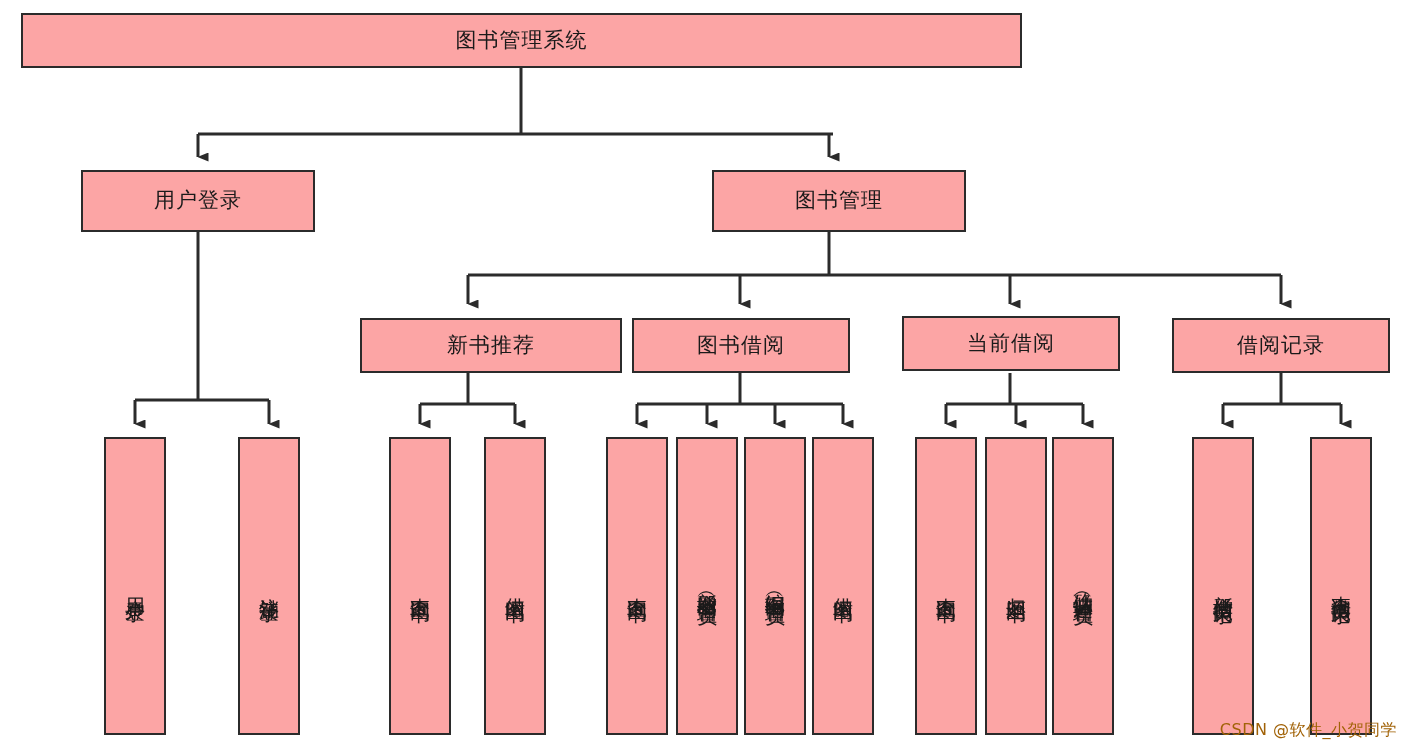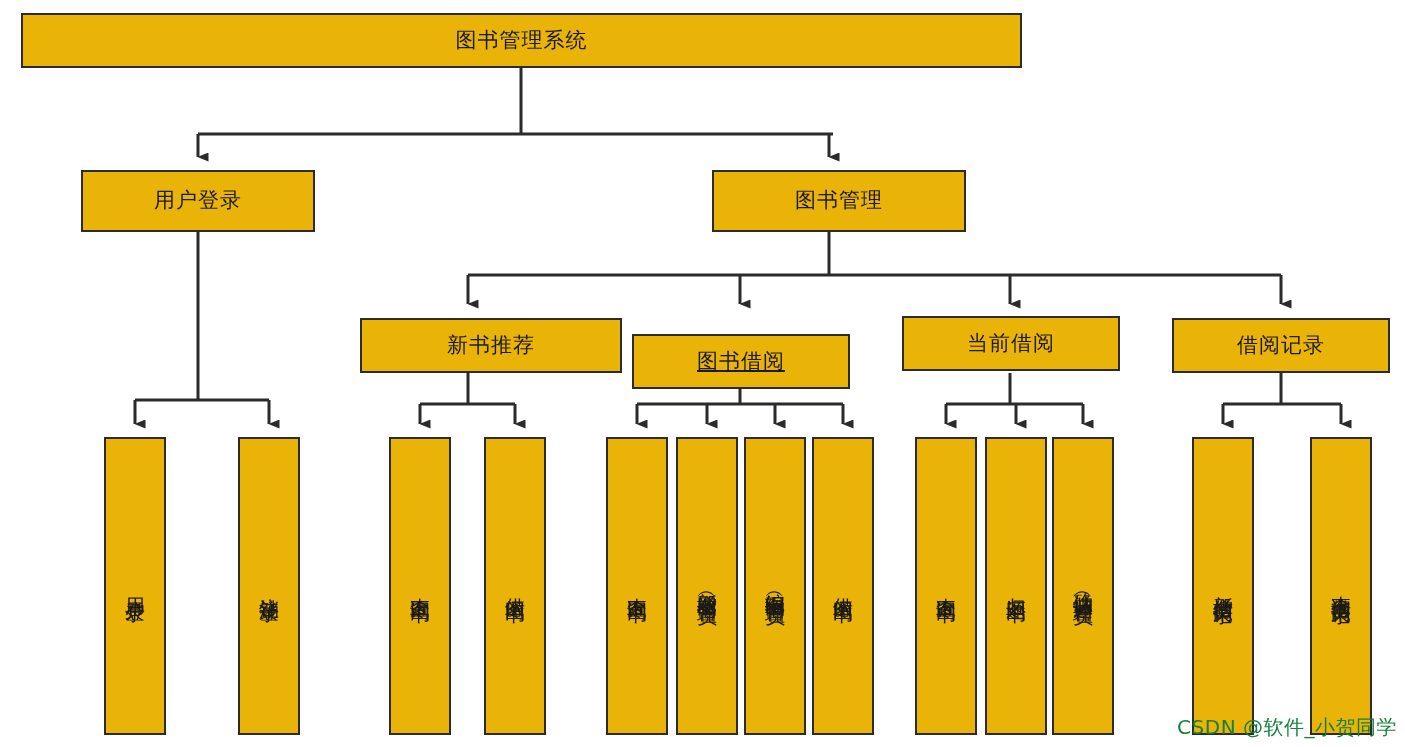--- a/index.html
+++ b/index.html
@@ -22,21 +22,21 @@
     left: 0;
     top: 0;
     width: 1405px;
     height: 747px;
     pointer-events: none;
   }
   .node {
     position: absolute;
     box-sizing: border-box;
     border: 2px solid #2b2b2b;
-    background: #eab308;
+    background: #fca5a5;
     display: flex;
     align-items: center;
     justify-content: center;
     color: #1a1a1a;
   }
   .node.h {
     font-size: 21px;
     line-height: 1.2;
     letter-spacing: 1px;
   }
@@ -52,22 +52,22 @@
     writing-mode: vertical-rl;
     text-orientation: upright;
     display: block;
     white-space: nowrap;
     letter-spacing: 2px;
   }
   .watermark {
     position: absolute;
     right: 8px;
     bottom: 6px;
-    font-size: 20px;
-    color: #15803d;
+    font-size: 16px;
+    color: #a16207;
     letter-spacing: 0.5px;
     white-space: nowrap;
   }
 </style>
 </head>
 <body>
 
 <div id="canvas">
 
   <svg class="edges" viewBox="0 0 1405 747" xmlns="http://www.w3.org/2000/svg">
@@ -127,21 +127,21 @@
   <div class="node h" style="left:81px; top:170px; width:234px; height:62px;">
     <span>用户登录</span>
   </div>
   <div class="node h" style="left:712px; top:170px; width:254px; height:62px;">
     <span>图书管理</span>
   </div>
 
   <div class="node h" style="left:360px; top:318px; width:262px; height:55px;">
     <span>新书推荐</span>
   </div>
-  <div class="node h" style="left:632px; top:334px; width:218px; height:55px;text-decoration:underline;">
+  <div class="node h" style="left:632px; top:318px; width:218px; height:55px;">
     <span>图书借阅</span>
   </div>
   <div class="node h" style="left:902px; top:316px; width:218px; height:55px;">
     <span>当前借阅</span>
   </div>
   <div class="node h" style="left:1172px; top:318px; width:218px; height:55px;text-align:center;">
     <span>借阅记录</span>
   </div>
 
   <div class="node v" style="left:104px; top:437px; width:62px; height:298px;">

